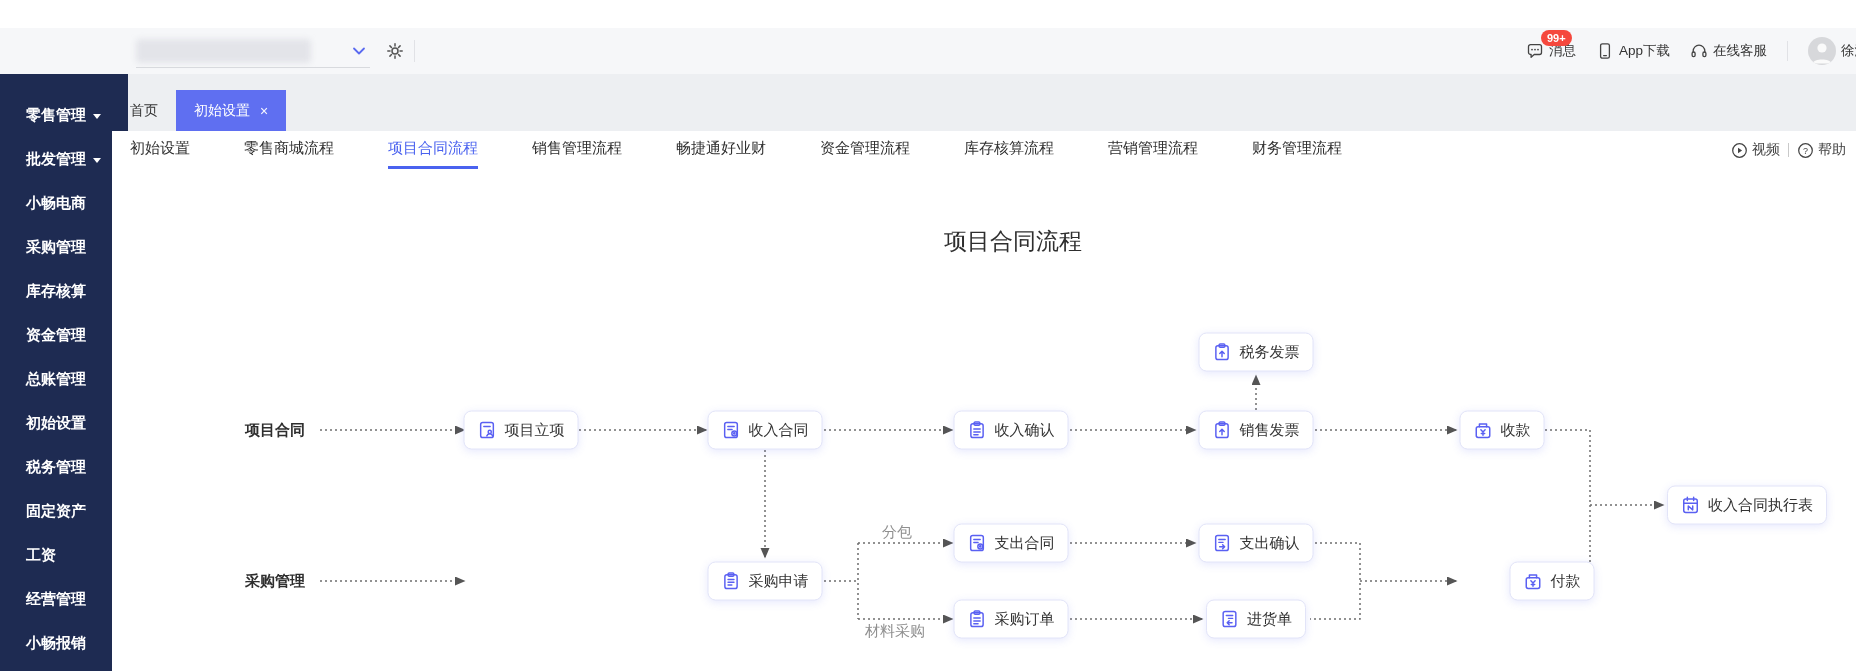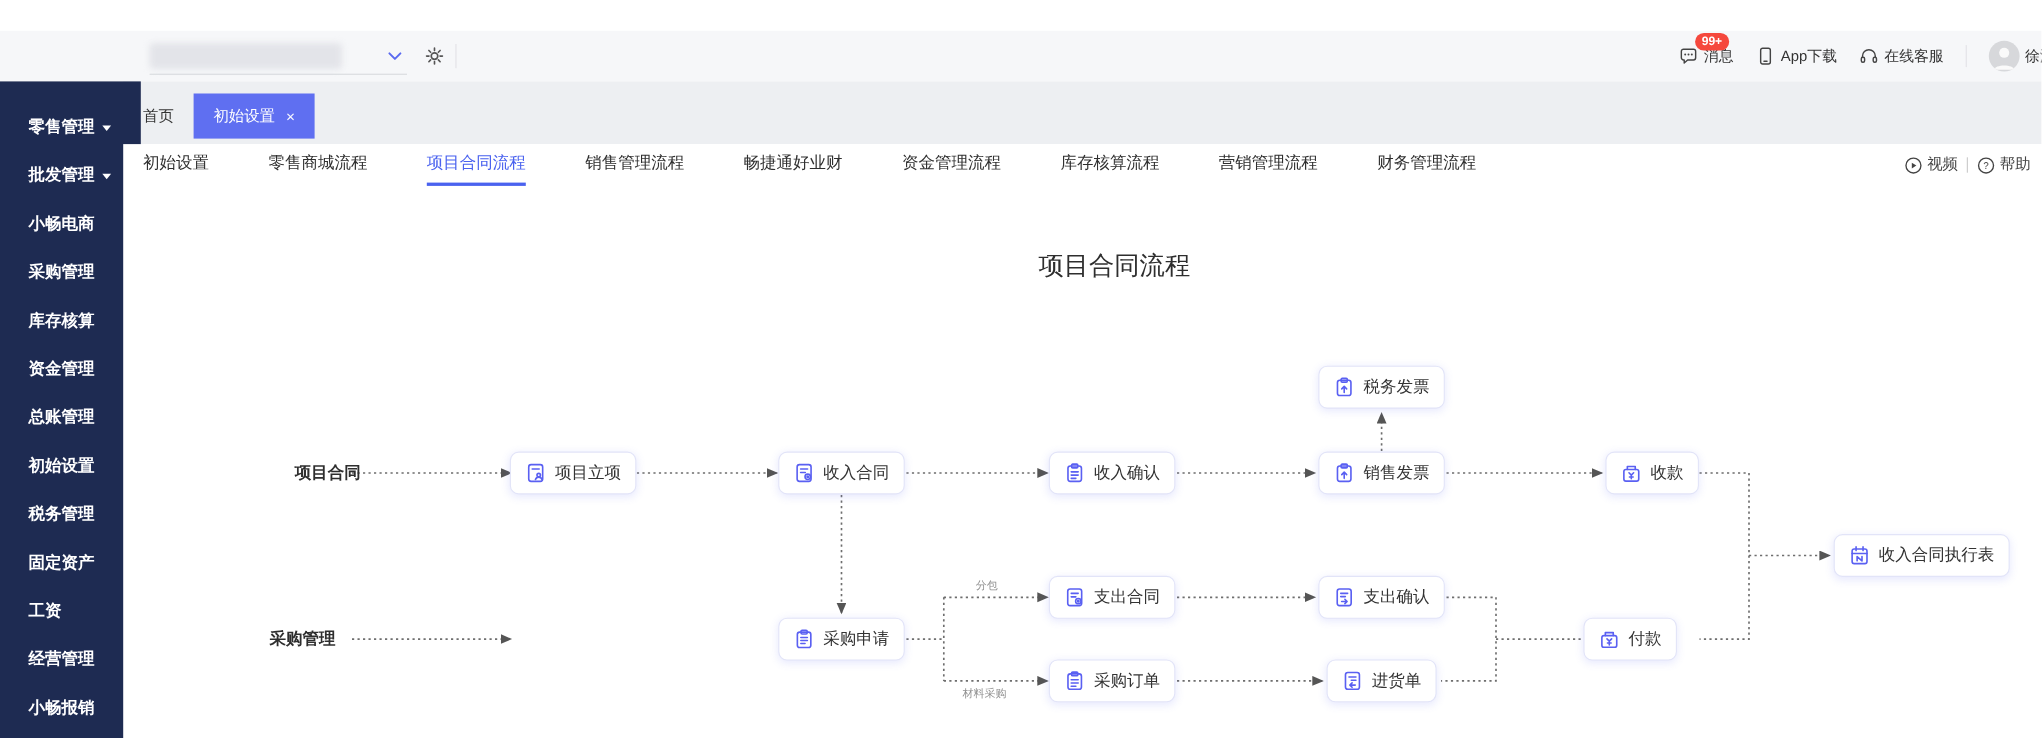--- a/index.html
+++ b/index.html
@@ -23,21 +23,21 @@
                gap:6px; font-size:14px; color:#333; cursor:pointer; }
   .topbar-right { position:absolute; right:-12px; top:0; height:46px; display:flex; align-items:center;
                   gap:20px; font-size:13.5px; color:#333; }
   .tb-item { display:flex; align-items:center; gap:5px; cursor:pointer; position:relative; white-space:nowrap; }
   .badge { position:absolute; top:-12px; left:15px; background:#f5483d; color:#fff; font-size:11px;
            font-weight:bold; height:16px; line-height:16px; padding:0 6px; border-radius:9px; }
   .avatar { width:28px; height:28px; border-radius:50%; background:#d7d8db; overflow:hidden; flex:0 0 28px; }
 
   
   .window-tabs { position:absolute; left:112px; top:74px; width:1744px; height:57px; background:#edeff2;
-                 display:flex; align-items:center; padding-top:6px; }
+                 display:flex; align-items:flex-end; padding-top:6px; }
   .wtab { height:41px; display:flex; align-items:center; padding:0 18px; font-size:14px; color:#333; cursor:pointer; }
   .wtab.active { background:#5f6ff1; color:#fff; }
   .wtab-close { margin-left:10px; font-size:14px; opacity:.95; }
 
   
   .sidebar { position:absolute; left:0; top:74px; width:128px; height:597px; background:#1e2b52; padding-top:19px; }
   .side-item { height:44px; padding-left:26px; color:#fff; font-size:15px; font-weight:600;
                display:flex; align-items:center; gap:7px; cursor:pointer; }
   .caret { width:0; height:0; border-left:4.5px solid transparent; border-right:4.5px solid transparent;
            border-top:5.5px solid #fff; margin-top:2px; }
@@ -58,21 +58,21 @@
   #edge-svg { position:absolute; left:0; top:0; width:1744px; height:540px; z-index:1; }
   #edge-svg polyline { fill:none; stroke:#6e6e6e; stroke-width:1.5; stroke-dasharray:2 3; }
   .flow-label { position:absolute; transform:translate(-50%,-50%); font-size:15px; font-weight:600;
                 color:#2e2e2e; z-index:2; white-space:nowrap; }
   .flow-node { position:absolute; transform:translate(-50%,-50%); display:flex; align-items:center; gap:8px;
                background:#fff; border:1px solid #e2e4f8; border-radius:8px; padding:9px 13px;
                box-shadow:0 2px 8px rgba(100,110,240,.16); font-size:15px; color:#333;
                white-space:nowrap; z-index:2; cursor:pointer; }
   .node-icon svg { width:19px; height:19px; display:block; }
   .node-icon * { stroke:#5a60f2; stroke-width:1.4; fill:none; stroke-linecap:round; stroke-linejoin:round; }
-  .edge-label { position:absolute; transform:translate(-50%,-50%); font-size:10px; color:#8f8f8f;
+  .edge-label { position:absolute; transform:translate(-50%,-50%); font-size:15px; color:#8f8f8f;
                 background:#fff; padding:0 3px; z-index:2; white-space:nowrap; }
   .tb-svg { display:block; }
 </style>
 </head>
 <body>
 
 <div class="app-bar">
 
   <div class="company-blob"></div>
   <div class="select-underline"></div>
@@ -232,21 +232,21 @@
       <polyline points="746,412 746,488"></polyline>
       <polyline points="746,412 840,412" marker-end="url(#arrowhead)"></polyline>
       <polyline points="746,488 840,488" marker-end="url(#arrowhead)"></polyline>
       <polyline points="958,412 1083,412" marker-end="url(#arrowhead)"></polyline>
       <polyline points="958,488 1090,488" marker-end="url(#arrowhead)"></polyline>
       <polyline points="1203,412 1248,412 1248,488 1198,488"></polyline>
       <polyline points="1248,450 1344,450" marker-end="url(#arrowhead)"></polyline>
     </svg>
 
   <div id="flow-nodes">
-      <div class="flow-label" style="left: 163px; top: 299px; margin-left: 23px;">项目合同</div>
+      <div class="flow-label" style="left: 163px; top: 299px;">项目合同</div>
       <div class="flow-label" style="left: 163px; top: 450px;">采购管理</div>
       <div class="flow-node" style="left: 409px; top: 299px;">
         <span class="node-icon">
           <svg viewBox="0 0 18 18">
             <rect x="3" y="1.8" width="12" height="14.4" rx="2"></rect>
             <path d="M6 5.6h6"></path>
             <circle cx="11.6" cy="10.8" r="1.5"></circle>
             <path d="M8.8 14.6c.4-1.3 1.5-2 2.8-2s2.4.7 2.8 2"></path>
           </svg>
         </span>
@@ -357,21 +357,21 @@
       <div class="flow-node" style="left: 1144px; top: 488px;">
         <span class="node-icon">
           <svg viewBox="0 0 18 18">
             <rect x="3" y="1.8" width="12" height="14.4" rx="2"></rect>
             <path d="M6 5.6h6M8 8.4h4"></path>
             <path d="M11.4 12.6H6.8M8.7 10.7l-1.9 1.9 1.9 1.9"></path>
           </svg>
         </span>
         <span class="node-label">进货单</span>
       </div>
-      <div class="flow-node" style="left: 1370px; top: 450px; text-align: center;">
+      <div class="flow-node" style="left: 1440px; top: 450px; text-align: center;">
         <span class="node-icon">
           <svg viewBox="0 0 18 18">
             <rect x="2.6" y="6" width="12.8" height="10" rx="1.8"></rect>
             <path d="M5.6 6V3.4h6.8V6"></path>
             <path d="M7 8.8l2 2 2-2M9 10.8v3.2M7.4 12.4h3.2"></path>
           </svg>
         </span>
         <span class="node-label">付款</span>
       </div>
       <div class="edge-label" style="left: 785px; top: 401px;">分包</div>

